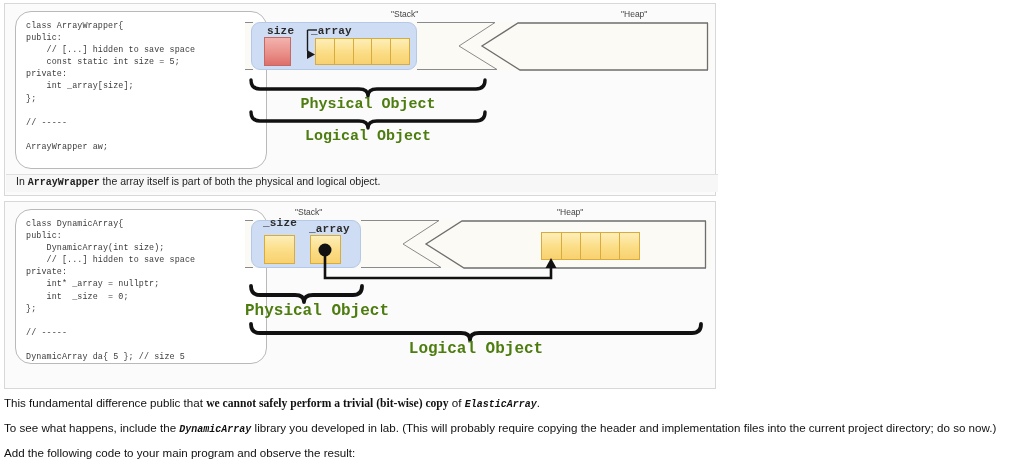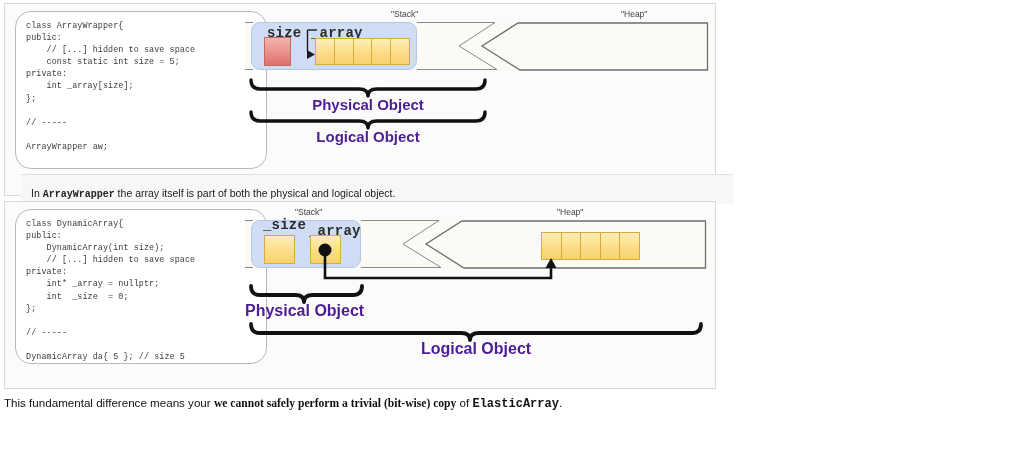--- a/index.html
+++ b/index.html
@@ -102,47 +102,47 @@
     box-sizing:border-box;
     border:1px solid #d8ac3c;
     border-right-width:0;
     background:linear-gradient(180deg,#fdeeb8 0%,#fbdd85 55%,#f8d170 100%);
   }
   .cell-row > div:last-child{border-right-width:1px;}
 
   .var-label{
     position:absolute;
     font-family:"Liberation Mono","DejaVu Sans Mono",monospace;
-    font-size:14px;
+    font-size:11px;
     font-weight:bold;
     color:#2b2b2b;
     white-space:nowrap;
     letter-spacing:0.2px;
   }
 
   .obj-label{
     position:absolute;
-    font-family:Liberation Sans, sans-serif;
+    font-family:Liberation Mono, monospace;
     font-weight:bold;
-    color:#4c1d95;
+    color:#4d7c0f;
     white-space:nowrap;
     text-align:center;
   }
 
   svg.overlay{position:absolute;left:0;top:0;overflow:visible;}
 
   
   .caption{
     position:absolute;
-    left:16px;
+    left:1px;
     width:712px;
     box-sizing:border-box;
     border-top:1px solid #e0e0e0;
     background:#f7f7f7;
-    padding:12px 8px 4px 10px;
+    padding:0 8px 4px 10px;
     font-size:10.5px;
     color:#222;
     white-space:nowrap;
   }
   #figure-1 .caption{top:170px;}
   #figure-2 .caption{top:164px;}
   .mono{
     font-family:"Liberation Mono","DejaVu Sans Mono",monospace;
     font-weight:bold;
     font-size:10px;
@@ -153,21 +153,21 @@
     position:absolute;
     left:4px;
     font-size:11.6px;
     color:#111;
     white-space:nowrap;
     line-height:14px;
   }
   #para-1{top:396px;}
   #para-2{top:421px;}
   #para-3{top:446px;}
-  .para .mono{font-weight:bold;font-size:12px;}
+  .para .mono{font-weight:bold;font-size:10px;font-style:italic;}
   .para b{font-weight:bold;font-family:Liberation Serif, serif;}
 </style>
 </head>
 <body>
 
 <div class="page">
 
   <div class="figure" id="figure-1">
     <div class="fig-body">
 
@@ -300,18 +300,24 @@
           <path d="M6,118 q0,9 9,9 L216,127 q9,0 9,7 q0,-7 9,-7 L447,127 q9,0 9,-9" stroke="#111" stroke-width="3.8" fill="none" stroke-linecap="round" stroke-linejoin="round"></path>
         </svg>
         <div class="obj-label" style="left:0px;top:96px;width:124px;font-size:16px;text-align:left;">Physical Object</div>
         <div class="obj-label" style="left:6px;top:134px;width:450px;font-size:16px;">Logical Object</div>
       </div>
 
     </div>
   </div>
 
   <div class="para" id="para-1">
-    <span>This fundamental difference means your </span><b>we cannot safely perform a trivial (bit-wise) copy</b><span> of </span><span class="mono">ElasticArray</span><span>.</span>
-  </div>
-
-
+    <span>This fundamental difference public that </span><b>we cannot safely perform a trivial (bit-wise) copy</b><span> of </span><span class="mono">ElasticArray</span><span>.</span>
+  </div>
+
+  <div class="para" id="para-2">
+    <span>To see what happens, include the </span><span class="mono">DynamicArray</span><span> library you developed in lab. (This will probably require copying the header and implementation files into the current project directory; do so now.)</span>
+  </div>
+
+  <div class="para" id="para-3">
+    <span>Add the following code to your main program and observe the result:</span>
+  </div>
 
 </div>
 
 </body></html>

